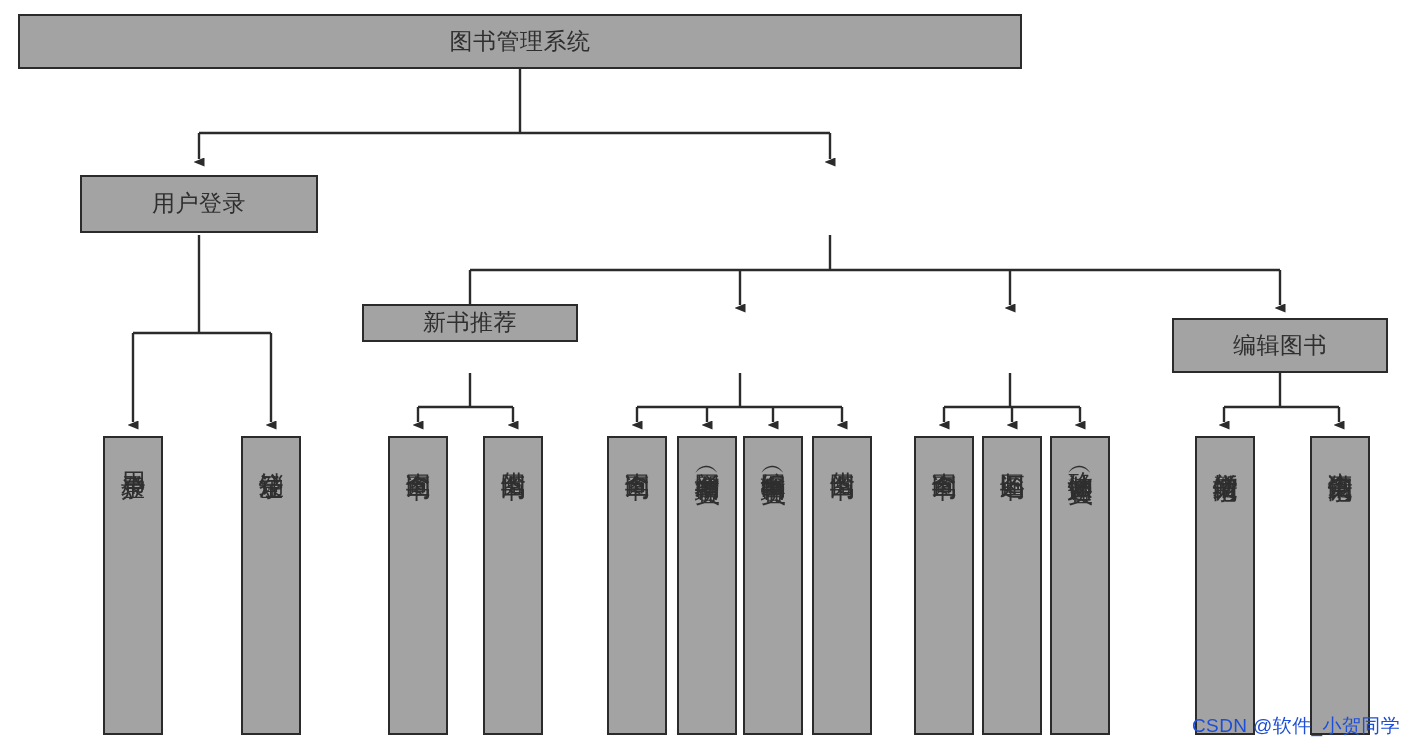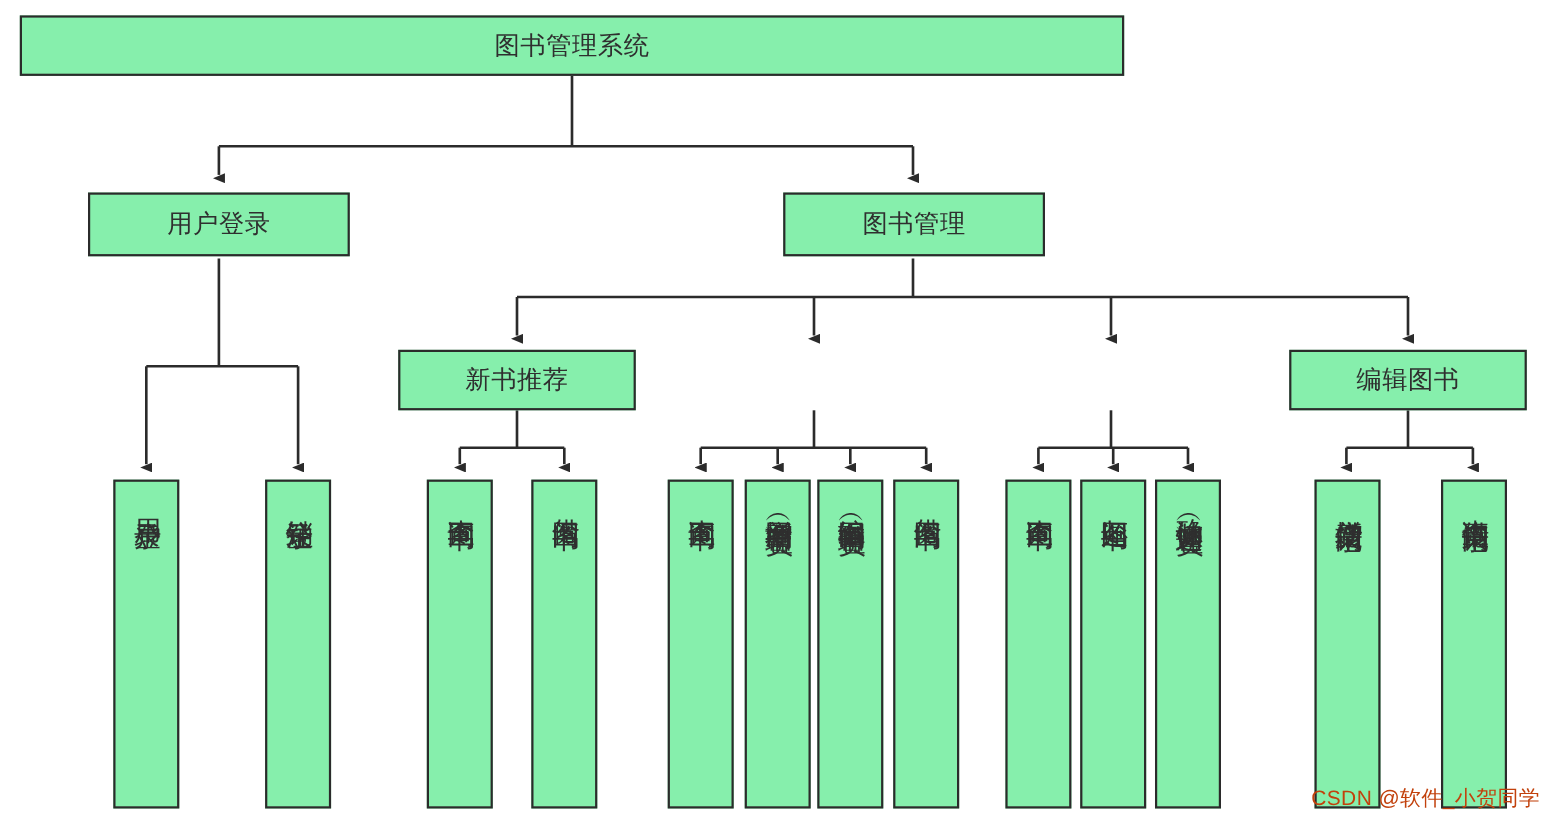--- a/index.html
+++ b/index.html
@@ -22,21 +22,21 @@
     left: 0;
     top: 0;
     width: 1405px;
     height: 747px;
     pointer-events: none;
   }
   .node {
     position: absolute;
     box-sizing: border-box;
     border: 2.4px solid #2b2b2b;
-    background: #86efac;
+    background: #a3a3a3;
     display: flex;
     align-items: center;
     justify-content: center;
     color: #2f2f2f;
   }
   .node-label {
     display: block;
     text-align: center;
     line-height: 1.18;
     color: #2f2f2f;
@@ -60,21 +60,21 @@
     font-size: 25px;
     line-height: 1.02;
     letter-spacing: 1.5px;
     max-height: 272px;
   }
   .watermark {
     position: absolute;
     left: 1192px;
     top: 713px;
     font-size: 19px;
-    color: #c2410c;
+    color: #1d4ed8;
     white-space: nowrap;
     letter-spacing: 0.4px;
   }
 </style>
 </head>
 <body>
 
 <div id="diagram-root">
 
   <svg id="edges-layer" width="1405" height="747" viewBox="0 0 1405 747" xmlns="http://www.w3.org/2000/svg">
@@ -127,25 +127,22 @@
     </g>
   </svg>
 
   <div class="node root horizontal" style="left:18px; top:14px; width:1004px; height:55px;">
     <span class="node-label">图书管理系统</span>
   </div>
 
   <div class="node horizontal" style="left:80px; top:175px; width:238px; height:58px;">
     <span class="node-label">用户登录</span>
   </div>
-  <div class="node horizontal" style="left:712px; top:175px; width:238px; height:58px;">
-    <span class="node-label">图书管理</span>
-  </div>
 
-  <div class="node horizontal" style="left:362px; top:318px; width:216px; height:55px;">
+  <div class="node horizontal" style="left:362px; top:304px; width:216px; height:38px;">
     <span class="node-label">新书推荐</span>
   </div>
   <div class="node horizontal" style="left:1172px; top:318px; width:216px; height:55px;">
     <span class="node-label">编辑图书</span>
   </div>
 
   <div class="node vertical" style="left:103px; top:436px; width:60px; height:299px;">
     <span class="node-label">用户登录</span>
   </div>
   <div class="node vertical" style="left:241px; top:436px; width:60px; height:299px;">

